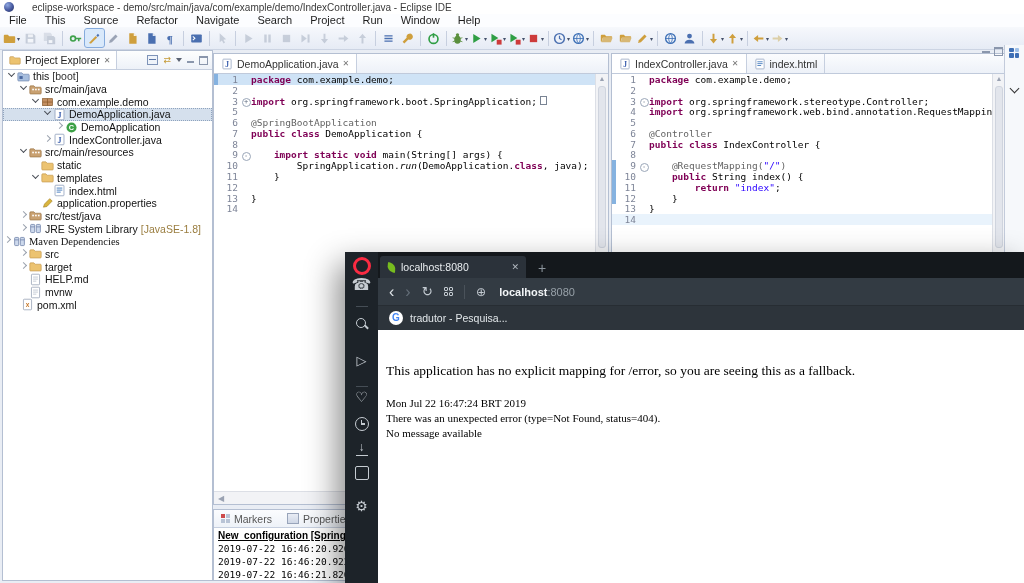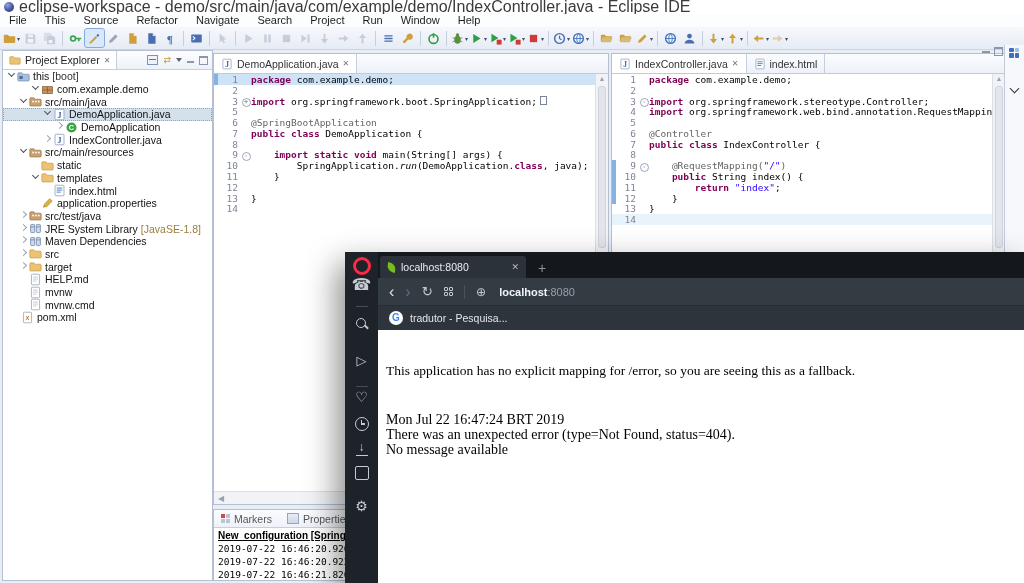--- a/index.html
+++ b/index.html
@@ -1,20 +1,20 @@
 <!DOCTYPE html>
 <html><head>
 <meta charset="utf-8">
 <style>
   html,body{margin:0;padding:0}
   body{width:1024px;height:583px;position:relative;overflow:hidden;background:#fff;
        font-family:"Liberation Sans","DejaVu Sans",sans-serif;-webkit-font-smoothing:antialiased}
   
   .titlebar{position:absolute;top:0;left:0;right:0;height:14px;background:#fff;display:flex;
-            align-items:center;gap:5px;padding-left:4px;font-size:16px;color:#3a3a3a;white-space:nowrap}
+            align-items:center;gap:18px;padding-left:4px;font-size:10px;color:#3a3a3a;white-space:nowrap}
   .app-ico{width:10px;height:10px;border-radius:50%;flex:0 0 auto;
            background:radial-gradient(circle at 35% 30%,#8ea7e0 0%,#46589e 55%,#222c55 100%)}
   .menubar{position:absolute;top:14px;left:0;right:0;height:13px;background:#fcfdff;display:flex;
            align-items:center;font-size:11px;color:#1d1d1d}
   .mitem{padding:0 9px;line-height:13px;cursor:default}
   .toolbar{position:absolute;top:27px;left:0;right:0;height:22px;display:flex;align-items:center;
            padding:0 2px;background:linear-gradient(#f6f8fc,#e6ebf5);border-bottom:1px solid #ccd4e3}
   .tbtn{width:19px;height:18px;display:flex;align-items:center;justify-content:center;border-radius:2px;flex:0 0 auto}
   .tbtn svg{width:13px;height:13px;display:block}
   .tbtn .dd{font-size:6px;color:#44506a;margin-left:1px}
@@ -140,21 +140,21 @@
   .o-url b{color:#f2f5f7;font-weight:bold}
   .o-url i{color:#97a0a8;font-style:normal}
   .o-book{height:24px;background:#2d343b;border-top:1px solid #272d33;display:flex;align-items:center;gap:7px;
           padding:0 11px;font-size:10.5px;color:#e2e7ea}
   .o-g{width:14px;height:14px;background:#fff;border-radius:50%;color:#4285F4;font-weight:bold;font-size:10px;
        line-height:14px;text-align:center}
   .o-page{flex:1;background:#fff;color:#000;padding:0 8px;overflow:hidden;
           font-family:"Liberation Serif","DejaVu Serif",serif}
   .o-page h1{font-size:28px;margin:9px 0 0 0;font-weight:bold}
   .o-page p{font-size:13.5px;margin:33px 0 0 0}
-  .einfo{margin-top:33px;font-size:14px;line-height:15px}
+  .einfo{margin-top:17px;font-size:11px;line-height:15px}
 </style>
 </head>
 <body>
 
 <svg width="0" height="0" style="position:absolute">
   <defs>
     <symbol id="i-folder" viewBox="0 0 16 16">
         <path fill="currentColor" d="M1 4.5c0-.6.4-1 1-1h4l1.6 1.7H14c.6 0 1 .4 1 1v6.3c0 .6-.4 1-1 1H2c-.6 0-1-.4-1-1z"></path>
       </symbol>
     <symbol id="i-folderopen" viewBox="0 0 16 16">
@@ -553,72 +553,72 @@
           <div class="trow" style="padding-left: 4px;">
             <span class="ch v">
               <i></i>
             </span>
             <svg>
               <use href="#t-project"></use>
             </svg>
             <span>this</span>
             <span class="aux" style="color: rgb(51, 51, 51);"> [boot]</span>
           </div>
+          <div class="trow" style="padding-left: 16px;">
+            <span class="ch v">
+              <i></i>
+            </span>
+            <svg>
+              <use href="#t-srcroot"></use>
+            </svg>
+            <span>src/main/java</span>
+          </div>
           <div class="trow" style="padding-left: 28px;">
             <span class="ch v">
               <i></i>
             </span>
             <svg>
               <use href="#t-package"></use>
             </svg>
             <span>com.example.demo</span>
           </div>
+          <div class="trow sel" style="padding-left: 40px;">
+            <span class="ch v">
+              <i></i>
+            </span>
+            <svg>
+              <use href="#t-jfile"></use>
+            </svg>
+            <span>DemoApplication.java</span>
+          </div>
+          <div class="trow" style="padding-left: 52px;">
+            <span class="ch">
+              <i></i>
+            </span>
+            <svg>
+              <use href="#t-class"></use>
+            </svg>
+            <span>DemoApplication</span>
+          </div>
+          <div class="trow" style="padding-left: 40px;">
+            <span class="ch">
+              <i></i>
+            </span>
+            <svg>
+              <use href="#t-jfile"></use>
+            </svg>
+            <span>IndexController.java</span>
+          </div>
           <div class="trow" style="padding-left: 16px;">
             <span class="ch v">
               <i></i>
             </span>
             <svg>
               <use href="#t-srcroot"></use>
             </svg>
-            <span>src/main/java</span>
-          </div>
-          <div class="trow sel" style="padding-left: 40px;">
-            <span class="ch v">
-              <i></i>
-            </span>
-            <svg>
-              <use href="#t-jfile"></use>
-            </svg>
-            <span>DemoApplication.java</span>
-          </div>
-          <div class="trow" style="padding-left: 52px;">
-            <span class="ch">
-              <i></i>
-            </span>
-            <svg>
-              <use href="#t-class"></use>
-            </svg>
-            <span>DemoApplication</span>
-          </div>
-          <div class="trow" style="padding-left: 40px;">
-            <span class="ch">
-              <i></i>
-            </span>
-            <svg>
-              <use href="#t-jfile"></use>
-            </svg>
-            <span>IndexController.java</span>
-          </div>
-          <div class="trow" style="padding-left: 16px;">
-            <span class="ch v">
-              <i></i>
-            </span>
-            <svg>
-              <use href="#t-srcroot"></use>
-            </svg>
             <span>src/main/resources</span>
           </div>
           <div class="trow" style="padding-left: 28px;">
             <span class="ch"></span>
             <svg>
               <use href="#t-folder"></use>
             </svg>
             <span>static</span>
           </div>
           <div class="trow" style="padding-left: 28px;">
@@ -656,67 +656,60 @@
           <div class="trow" style="padding-left: 16px;">
             <span class="ch">
               <i></i>
             </span>
             <svg>
               <use href="#t-lib"></use>
             </svg>
             <span>JRE System Library</span>
             <span class="aux" style="color: rgb(154, 125, 63);"> [JavaSE-1.8]</span>
           </div>
+          <div class="trow" style=" font-family: Liberation Serif, serif;">
+            <span class="ch">
+              <i></i>
+            </span>
+            <svg>
+              <use href="#t-lib"></use>
+            </svg>
+            <span>Maven Dependencies</span>
+          </div>
           <div class="trow" style="padding-left: 16px;">
             <span class="ch">
               <i></i>
             </span>
             <svg>
-              <use href="#t-lib"></use>
-            </svg>
-            <span>Maven Dependencies</span>
+              <use href="#t-folder"></use>
+            </svg>
+            <span>src</span>
           </div>
           <div class="trow" style="padding-left: 16px;">
             <span class="ch">
               <i></i>
             </span>
             <svg>
               <use href="#t-folder"></use>
             </svg>
-            <span>src</span>
-          </div>
-          <div class="trow" style="padding-left: 16px;">
-            <span class="ch">
-              <i></i>
-            </span>
-            <svg>
-              <use href="#t-folder"></use>
-            </svg>
             <span>target</span>
           </div>
           <div class="trow" style="padding-left: 16px;">
             <span class="ch"></span>
             <svg>
               <use href="#t-file"></use>
             </svg>
             <span>HELP.md</span>
           </div>
           <div class="trow" style="padding-left: 16px;">
             <span class="ch"></span>
             <svg>
               <use href="#t-file"></use>
             </svg>
             <span>mvnw</span>
-          </div>
-          <div class="trow" style="padding-left: 16px;">
-            <span class="ch"></span>
-            <svg>
-              <use href="#t-file"></use>
-            </svg>
-            <span>mvnw.cmd</span>
           </div>
           <div class="trow" style="padding-left: 8px;">
             <span class="ch"></span>
             <svg>
               <use href="#t-xml"></use>
             </svg>
             <span>pom.xml</span>
           </div>
         </div>
     </div>

